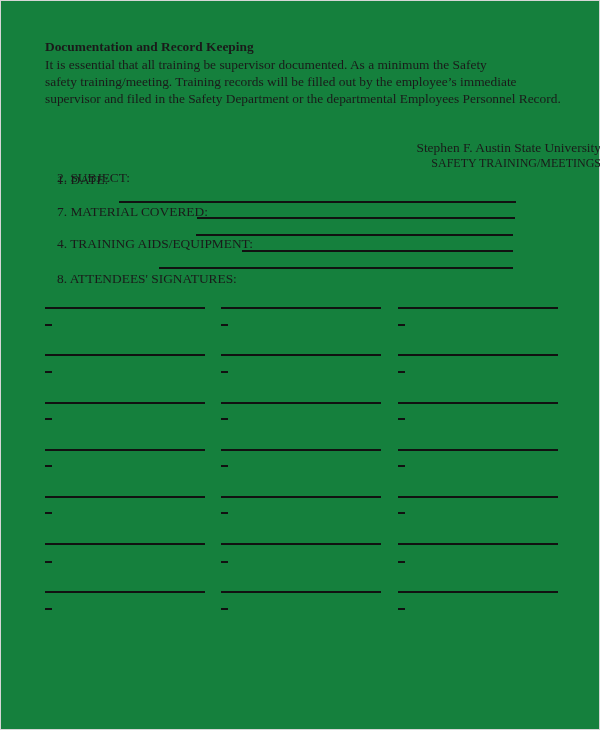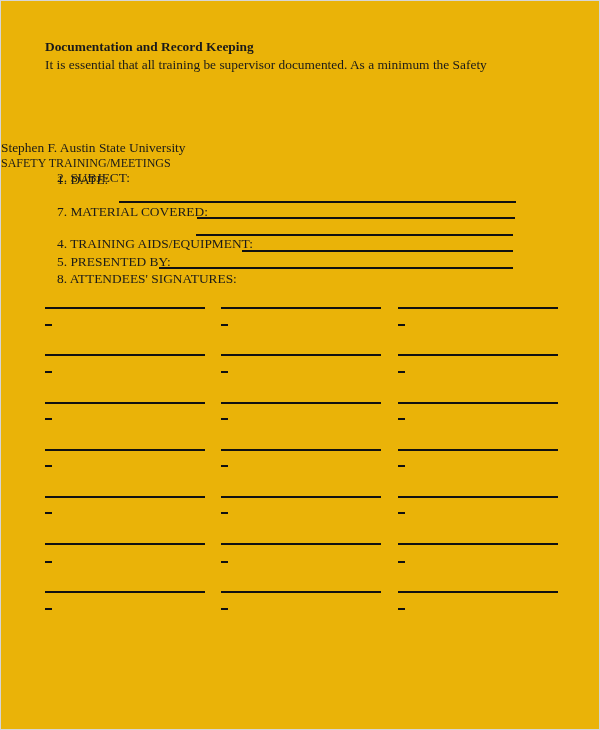--- a/index.html
+++ b/index.html
@@ -1,47 +1,49 @@
 <!DOCTYPE html>
 <html><head>
   <meta charset="utf-8">
   <style>
     html, body { margin: 0; padding: 0; background: #ffffff; }
     body { width: 600px; height: 730px; overflow: hidden; }
     .page {
       position: relative;
       width: 598px; height: 728px;
       border: 1px solid #d6d6d6;
-      background: #eab308;
+      background: #15803d;
       font-family: "Liberation Serif", serif;
       color: #1a1a1a;
       font-size: 13.4px;
     }
     .abs { position: absolute; white-space: nowrap; }
     .title { left: 44px; top: 38px; font-weight: bold; font-size: 13.4px; }
     .para { left: 44px; top: 55px; line-height: 17px; font-size: 13.4px; }
     .para div { white-space: nowrap; }
-    .center { left: 0; width: 600px; text-align: left; }
+    .center { left: 0; width: 600px; text-align: right; }
     .uni { top: 139px; font-size: 13.4px; }
     .formtitle { top: 155px; font-size: 12px; }
     .field { left: 44px; font-size: 13.4px; display: flex; align-items: flex-end; margin-left: 12px; }
     .field .lbl { white-space: nowrap; }
     .hline { position: absolute; border-top: 2px solid #111; height: 0; }
     .sig-line { position: absolute; height: 0; border-top: 2px solid #111; width: 160px; }
     .sig-dash { position: absolute; height: 0; border-top: 2px solid #111; width: 7px; }
   </style>
 </head>
 <body>
 
 <div class="page">
 
   <div class="abs title">Documentation and Record Keeping</div>
 
   <div class="abs para">
     <div>It is essential that all training be supervisor documented.  As a minimum the Safety</div>
+    <div>safety training/meeting.  Training records will be filled out by the employee’s immediate</div>
+    <div>supervisor and filed in the Safety Department or the departmental Employees Personnel Record.</div>
   </div>
 
   <div class="abs center uni">Stephen F. Austin State University</div>
   <div class="abs center formtitle">SAFETY TRAINING/MEETINGS</div>
 
   <div class="abs field" style="top:171px;">
     <span class="lbl">1. DATE:</span>
   </div>
 
   <div class="abs field" style="top:169px;">
@@ -53,23 +55,20 @@
     <span class="lbl">7. MATERIAL COVERED:</span>
   </div>
   <div class="hline" style="left:196px; top:216px; width:318px;"></div>
   <div class="hline" style="left:195px; top:233px; width:317px;"></div>
 
   <div class="abs field" style="top:235px;">
     <span class="lbl">4. TRAINING AIDS/EQUIPMENT:</span>
   </div>
   <div class="hline" style="left:241px; top:249px; width:271px;"></div>
 
-  <div class="abs field" style="top:253px;">
-    <span class="lbl">5. PRESENTED BY: </span>
-  </div>
   <div class="hline" style="left:158px; top:266px; width:354px;"></div>
 
   <div class="abs field" style="top:270px;">
     <span class="lbl">8. ATTENDEES' SIGNATURES:</span>
   </div>
 
   <div>
 
     <div class="sig-line" style="left:44px; top:306px;"></div>
     <div class="sig-line" style="left:220px; top:306px;"></div>

